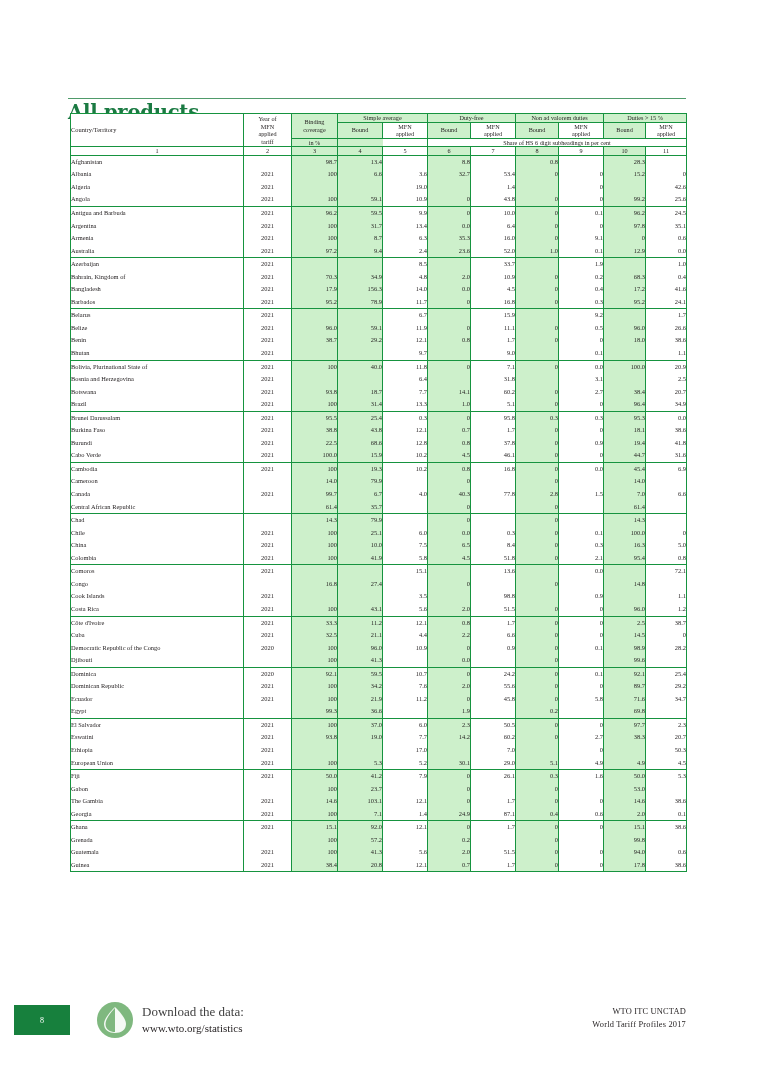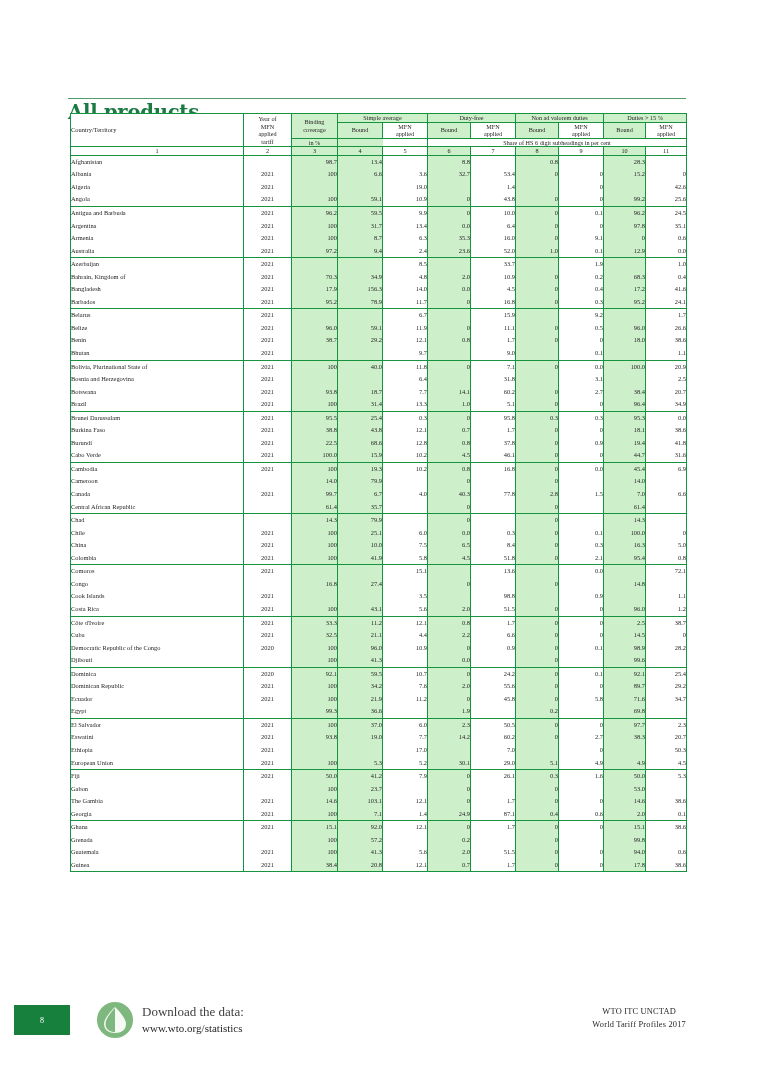--- a/index.html
+++ b/index.html
@@ -144,21 +144,21 @@
     color: #3f3f3f;
   }
   .dl-url {
     font-size: 11px;
     color: #231f20;
   }
   .foot-right {
     position: absolute;
     right: 82px;
     top: 1006px;
-    text-align: center;
+    text-align: right;
     font-size: 8.4px;
     line-height: 1.5;
     color: #231f20;
     letter-spacing: 0.2px;
   }
 </style>
 </head>
 <body>
 
 <div class="page-title">All products</div>

